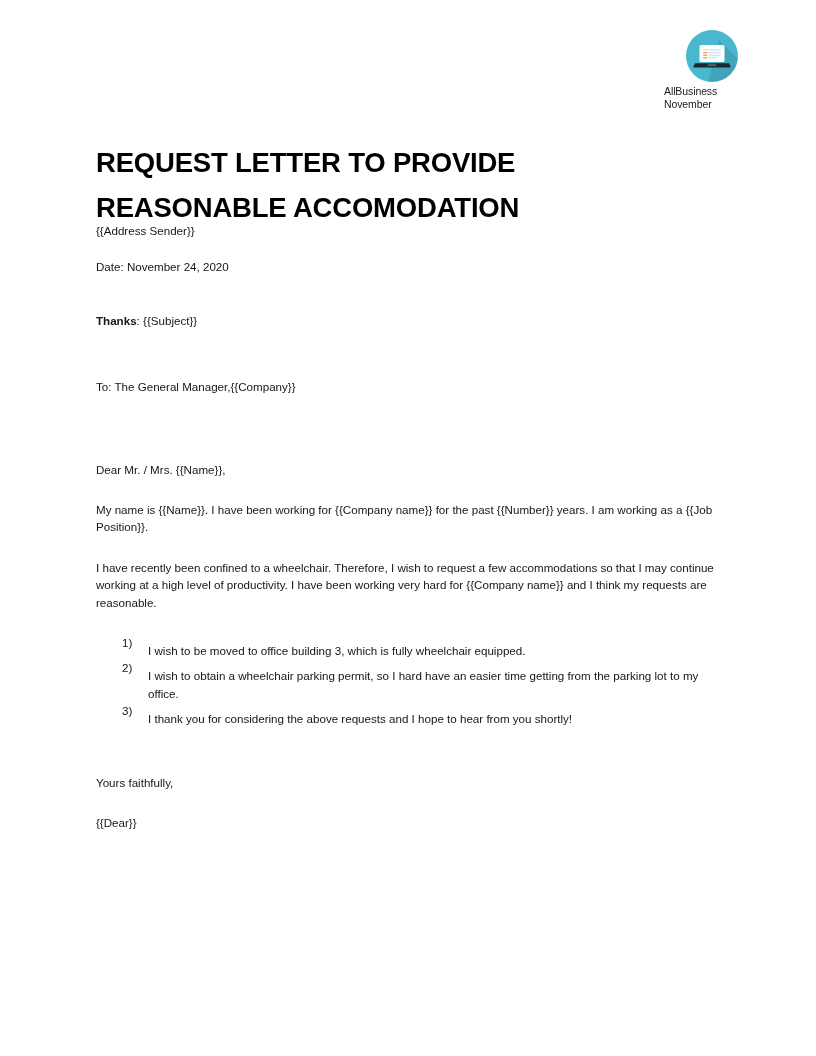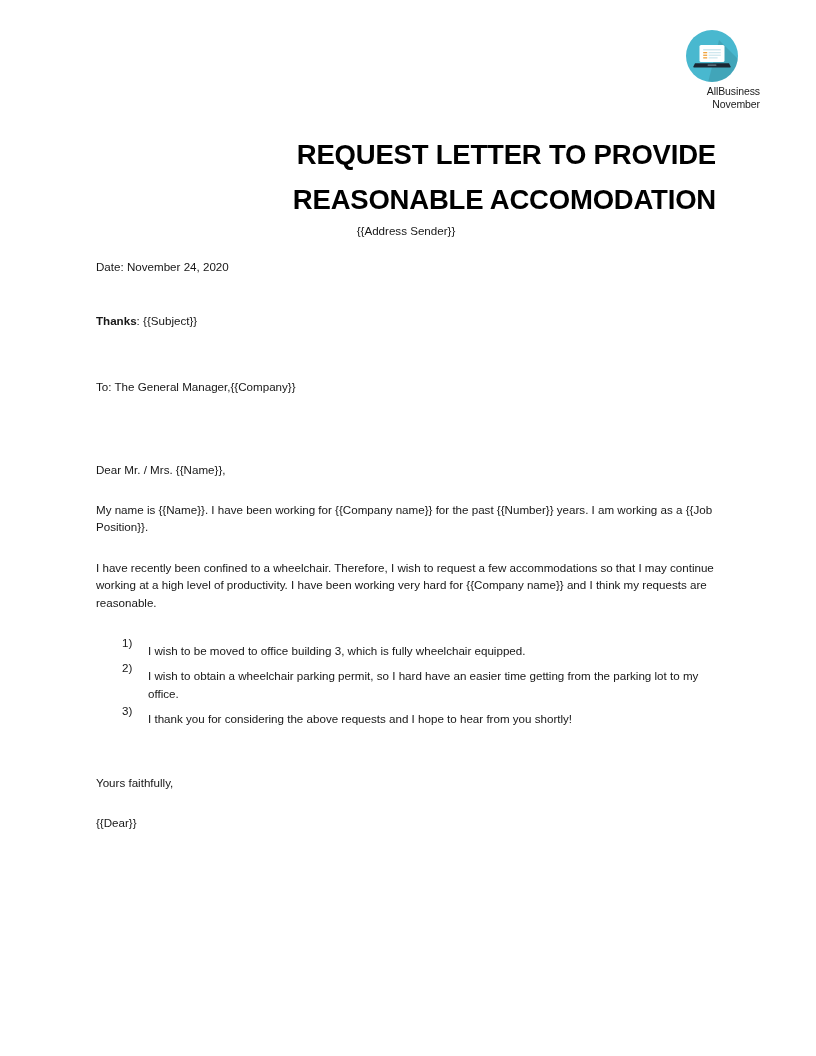--- a/index.html
+++ b/index.html
@@ -23,21 +23,21 @@
     inset: 0;
     background: #ffffff;
   }
 
   
   .brand {
     position: absolute;
     top: 30px;
     right: 56px;
     width: 96px;
-    text-align: right;
+    text-align: left;
     user-select: none;
   }
   .brand-mark {
     width: 52px;
     height: 52px;
     margin: 0 auto;
     display: block;
   }
   .brand-text {
     margin-top: 3px;
@@ -47,24 +47,24 @@
     color: #1a1a1a;
     letter-spacing: -0.1px;
   }
   .brand-text span {
     display: block;
   }
 
   
   .doc-title {
     position: absolute;
-    top: 114px;
+    top: 122px;
     left: 96px;
     width: 620px;
-    text-align: right;
+    text-align: left;
     font-family: "Liberation Sans", "DejaVu Sans", sans-serif;
     font-weight: bold;
     font-size: 27.5px;
     line-height: 45px;
     letter-spacing: -0.2px;
     color: #000000;
   }
   .doc-title span {
     display: block;
   }
@@ -76,21 +76,21 @@
     left: 96px;
     width: 620px;
     font-size: 11.6px;
     line-height: 17.4px;
     color: #161616;
   }
   .letter p {
     margin: 0;
   }
 
-  .block-address   { margin-bottom: 0; text-align: center; }
+  .block-address   { margin-bottom: 0; }
   .spacer-14 { height: 19px; }
   .spacer-30 { height: 36px; }
   .spacer-42 { height: 49px; }
   .spacer-20 { height: 23px; }
   .spacer-12 { height: 16px; }
 
   .label-bold { font-weight: bold; }
 
   
   .req-list {

